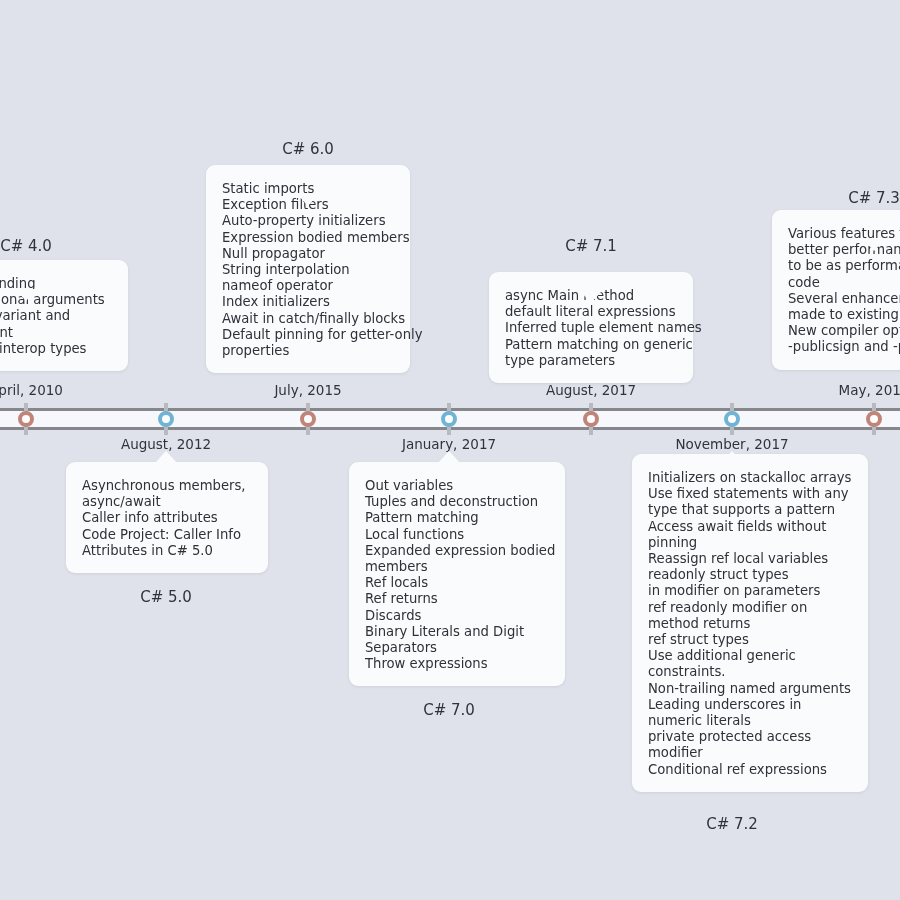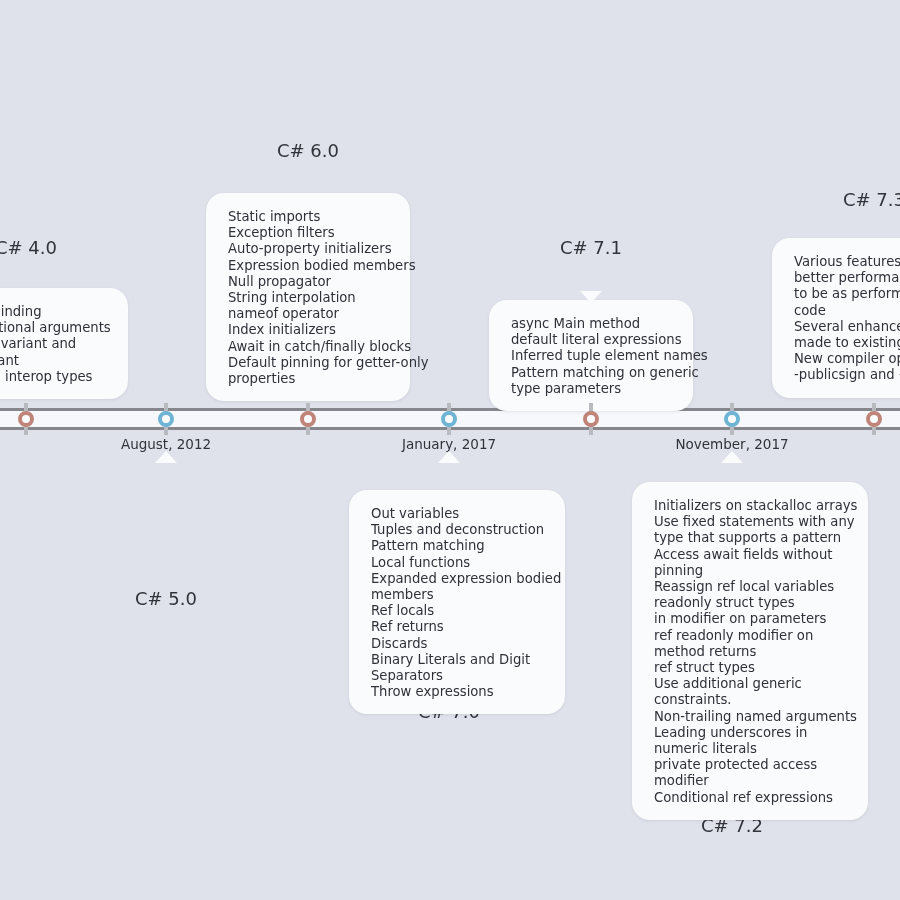--- a/index.html
+++ b/index.html
@@ -76,36 +76,35 @@
     white-space: nowrap;
     text-align: center;
     transform: translateX(-50%);
   }
   .date-label.above { top: 382px; }
   .date-label.below { top: 436px; }
 
   
   .version-label {
     position: absolute;
-    font-size: 18px;
+    font-size: 15px;
     color: #31323a;
     white-space: nowrap;
     text-align: left;
     transform: translateX(-50%);
   }
 
   
   .card {
     position: absolute;
     background: #fafbfd;
-    border-radius: 18px;
+    border-radius: 9px;
     box-sizing: border-box;
-    padding: 16px 14px 14px 22px;
+    padding: 16px 14px 14px 16px;
     box-shadow: 0 1px 3px rgba(60,62,80,0.10);
-    margin-top: 28px;
   }
   .card .feature-line {
     font-size: 13.2px;
     line-height: 16.2px;
     color: #2f3038;
     white-space: nowrap;
   }
 
   
   .tail {
@@ -136,20 +135,27 @@
       <div class="feature-line">contravariant</div>
       <div class="feature-line">Embedded interop types</div>
     </div>
     <div class="tail down" style="top: 289px; left: 15px;"></div>
     <div class="marker" style="left: 26px;">
       <div class="stem"></div>
       <div class="ring" style="border-color: rgb(192, 132, 120);"></div>
     </div>
     <div class="version-label" style="left: 166px; top: 588px;">C# 5.0</div>
     <div class="date-label below" style="left: 166px;">August, 2012</div>
+    <div class="card" style="left: 66px; top: 462px; width: 202px;">
+      <div class="feature-line">Asynchronous members,</div>
+      <div class="feature-line">async/await</div>
+      <div class="feature-line">Caller info attributes</div>
+      <div class="feature-line">Code Project: Caller Info</div>
+      <div class="feature-line">Attributes in C# 5.0</div>
+    </div>
     <div class="tail up" style="top: 451px; left: 155px;"></div>
     <div class="marker blue" style="left: 166px;">
       <div class="stem"></div>
       <div class="ring" style="border-color: rgb(111, 180, 212);"></div>
     </div>
     <div class="version-label" style="left: 308px; top: 140px;">C# 6.0</div>
     <div class="date-label above" style="left: 308px;">July, 2015</div>
     <div class="card" style="left: 206px; top: 165px; width: 204px;">
       <div class="feature-line">Static imports</div>
       <div class="feature-line">Exception filters</div>

